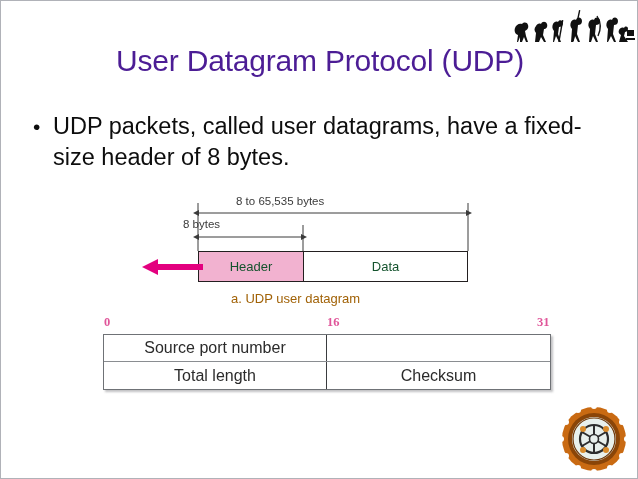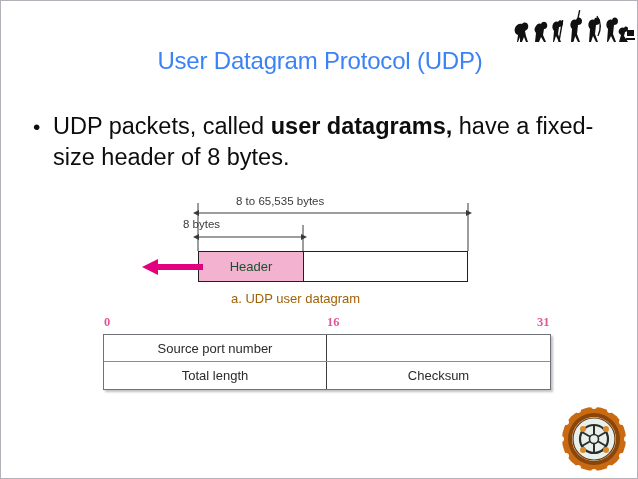--- a/index.html
+++ b/index.html
@@ -28,24 +28,24 @@
     height: 44px;
   }
 
   
   #slide-title {
     position: absolute;
     top: 42px;
     left: 0;
     width: 638px;
     text-align: center;
-    font-size: 24px;
+    font-size: 30px;
     line-height: 36px;
     letter-spacing: -0.2px;
-    color: #3b82f6;
+    color: #4c1d95;
     font-weight: normal;
   }
 
   
   #bullet-block {
     position: absolute;
     top: 110px;
     left: 26px;
     width: 580px;
     font-size: 23.5px;
@@ -61,21 +61,21 @@
     width: 26px;
     font-size: 21px;
     line-height: 31px;
     text-align: left;
     padding-left: 6px;
     box-sizing: border-box;
   }
   #bullet-block .bullet-text {
     flex: 1 1 auto;
   }
-  #bullet-block b { font-weight: bold; }
+  #bullet-block b { font-weight: normal; }
 
   
   #figure-a {
     position: absolute;
     left: 152px;
     top: 194px;
     width: 330px;
     height: 115px;
   }
   .dim-label {
@@ -178,21 +178,21 @@
     height: 50%;
     box-sizing: border-box;
   }
   #header-table .tbl-row.first {
     border-bottom: 1.2px solid #8a8d91;
   }
   #header-table .tbl-cell {
     display: flex;
     align-items: center;
     justify-content: center;
-    font-size: 13px;
+    font-size: 16px;
     color: #2b2b2b;
     box-sizing: border-box;
   }
   #header-table .tbl-cell.left {
     width: 50%;
     border-right: 1.6px solid #3a3c3f;
   }
   #header-table .tbl-cell.right {
     width: 50%;
   }
@@ -266,20 +266,21 @@
 
       <line x1="150" y1="30" x2="150" y2="56" stroke="#3b3b3b" stroke-width="1"></line>
       <line x1="46" y1="42" x2="149" y2="42" stroke="#3b3b3b" stroke-width="1" marker-start="url(#arrL)" marker-end="url(#arrR)"></line>
     </svg>
 
     <div class="dim-label" id="dim-total-label">8 to 65,535 bytes</div>
     <div class="dim-label" id="dim-eight-label">8 bytes</div>
 
     <div class="box-row">
       <div class="box-cell" id="header-cell">Header</div>
+      <div class="box-cell" id="data-cell">Data</div>
     </div>
 
     <svg id="pink-arrow" viewBox="0 0 62 20">
       <path d="M62 7 h-45 v-5 l-16 8 l16 8 v-5 h45 z" fill="#e3007f"></path>
     </svg>
 
     <div class="fig-caption" id="caption-a">a. UDP user datagram</div>
   </div>
 
   <div id="figure-b">

